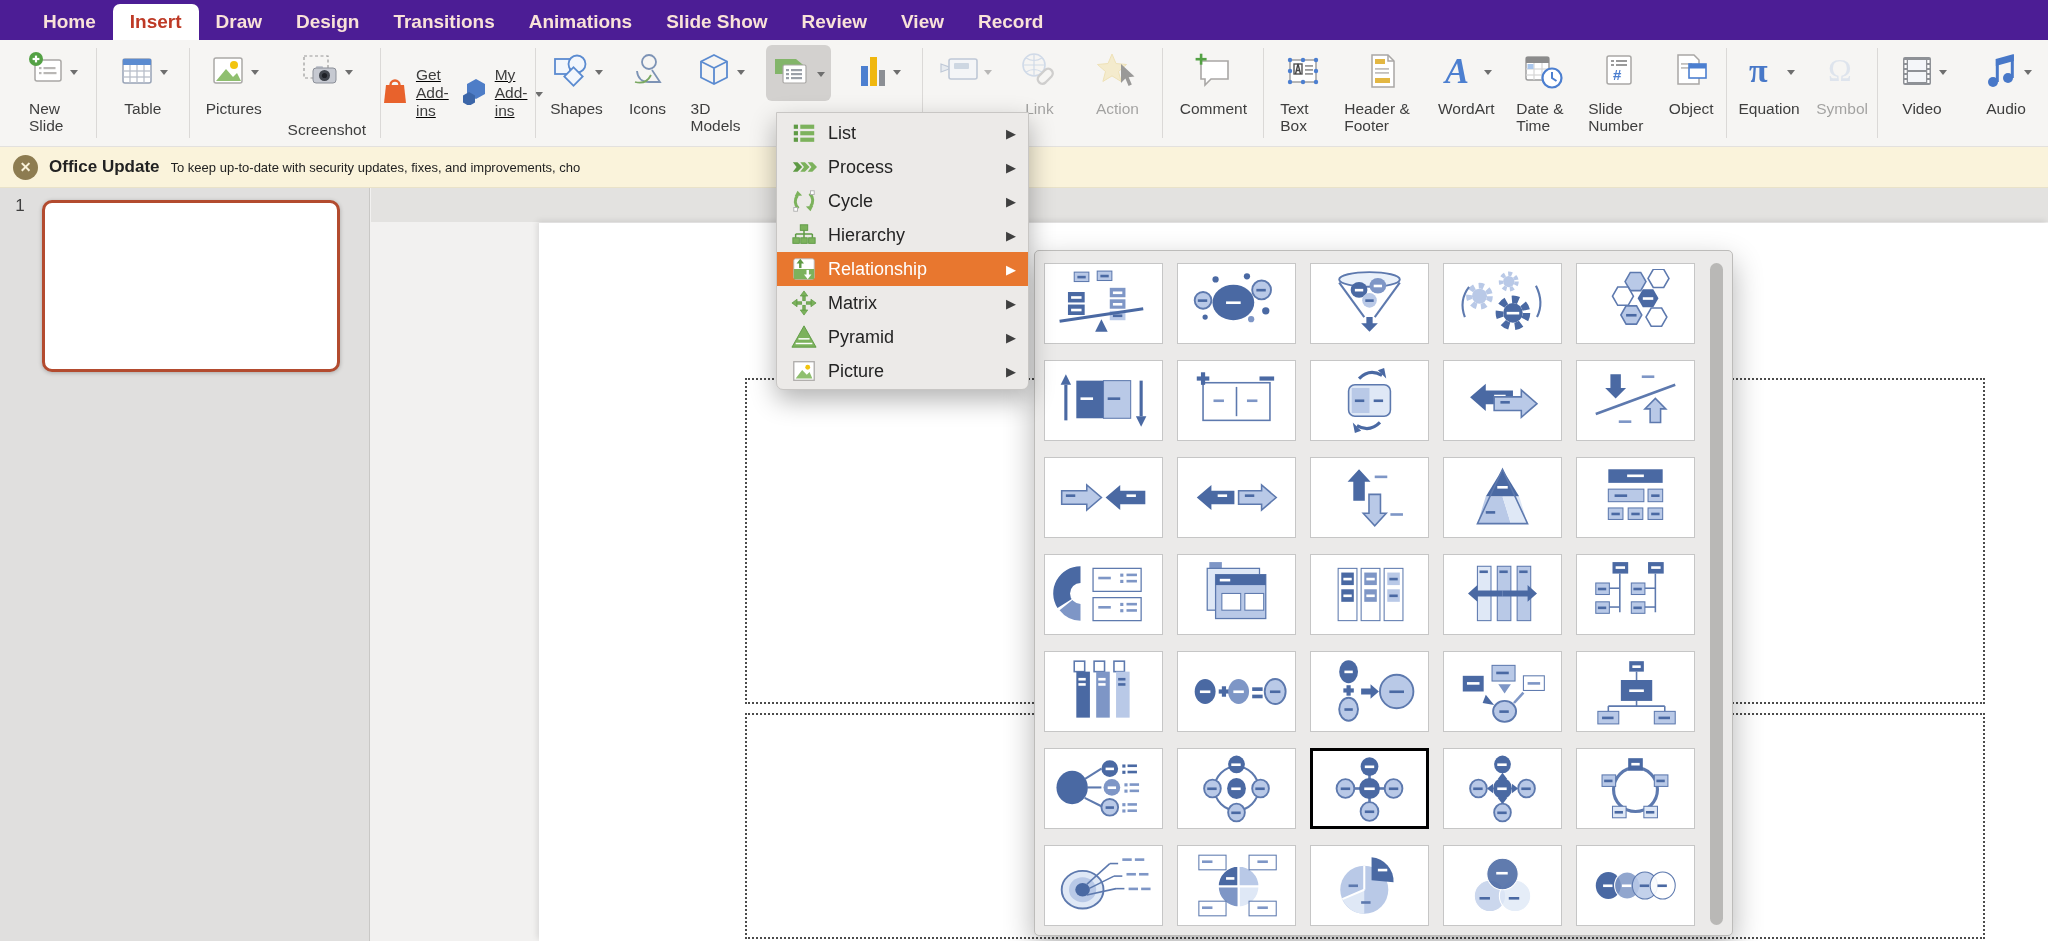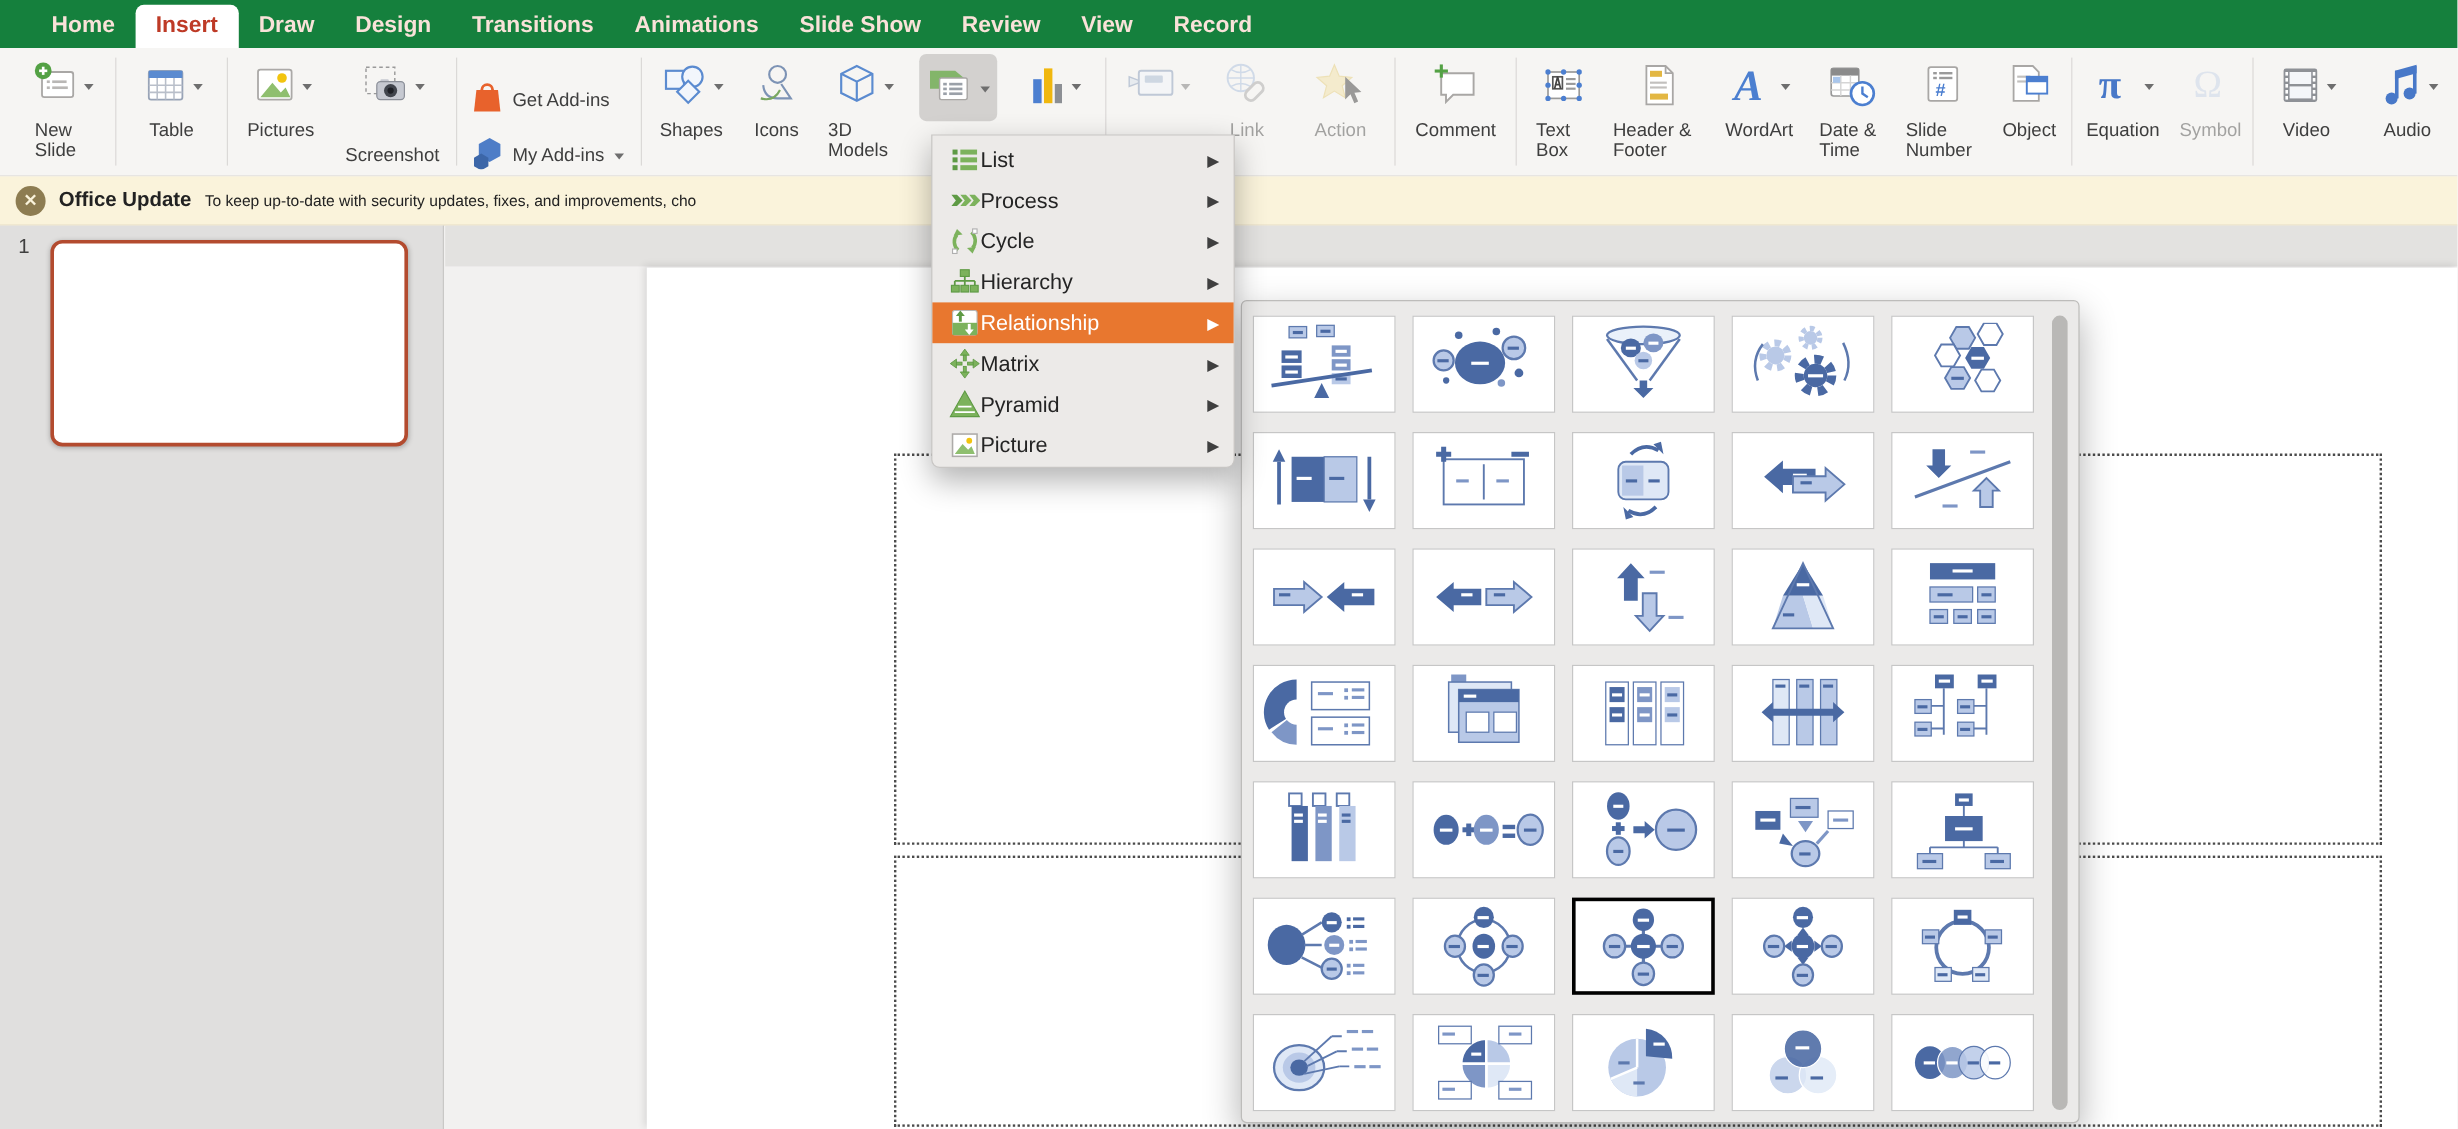--- a/index.html
+++ b/index.html
@@ -1,40 +1,40 @@
 <!DOCTYPE html>
 <html><head>
 <meta charset="utf-8">
 <style>
   html,body{margin:0;padding:0}
   body{width:2048px;height:941px;position:relative;overflow:hidden;
        font-family:"Liberation Sans",sans-serif;background:#F2F1F0;}
 
   
-  .tabbar{position:absolute;left:0;top:0;width:2048px;height:40px;background:#15803d;
+  .tabbar{position:absolute;left:0;top:0;width:2048px;height:40px;background:#4c1d95;
           display:flex;align-items:flex-end;padding-left:26px;box-sizing:border-box;}
   .tab{font-size:19px;font-weight:600;color:#F9E2D9;padding:8px 17px 9px;cursor:default;
        border-radius:7px 7px 0 0;line-height:1;}
   .tab.active{background:#FFFFFF;color:#BE3A26;}
 
   
   .ribbon{position:absolute;left:0;top:40px;width:2048px;height:107px;background:#F6F5F3;
           display:flex;align-items:stretch;padding-left:10px;box-sizing:border-box;
           border-bottom:1px solid #E3E1DE;}
   .rgroup{display:flex;}
   .rsep{width:1px;background:#DBD9D7;margin:8px 2px;}
   .rbtn{display:flex;flex-direction:column;align-items:center;box-sizing:border-box;padding-top:5px;}
   .icon-row{height:52px;display:flex;align-items:center;gap:3px;}
   .icon-row svg{display:block;}
   .pressed-bg{background:#D3D1CF;border-radius:6px;padding:2px 6px;}
   .caret{width:0;height:0;border-left:4.5px solid transparent;border-right:4.5px solid transparent;
          border-top:5px solid #6E6E6E;margin-top:3px;}
   .rlabel{font-size:15.5px;color:#3E3E3E;text-align:left;line-height:1.12;margin-top:3px;}
   .rbtn.disabled{opacity:.45;}
-  .stackgroup{display:flex;flex-direction:column;justify-content:flex-end;gap:12px;width:150px;padding-left:10px;box-sizing:border-box;}
+  .stackgroup{display:flex;flex-direction:row;justify-content:center;gap:12px;width:150px;padding-left:10px;box-sizing:border-box;text-decoration:underline;}
   .stackrow{display:flex;align-items:center;gap:8px;font-size:15.5px;color:#3E3E3E;}
 
   
   .notif{position:absolute;left:0;top:147px;width:2048px;height:41px;background:#FAF3DB;
          display:flex;align-items:center;padding-left:13px;box-sizing:border-box;gap:11px;
          border-bottom:1px solid #E9E2C9;}
   .notif-close{width:25px;height:25px;border-radius:50%;background:#8D7C51;color:#FAF3DB;
                display:flex;align-items:center;justify-content:center;font-size:14px;font-weight:bold;flex:none;}
   .notif-title{font-size:17px;font-weight:bold;color:#222;}
   .notif-msg{font-size:13px;color:#222;white-space:nowrap;overflow:hidden;}
@@ -49,21 +49,21 @@
   .thumb{position:absolute;left:42px;top:200px;width:298px;height:172px;background:#fff;
          border:3px solid #B34B2F;border-radius:10px;box-shadow:0 1px 4px rgba(0,0,0,.25);box-sizing:border-box;}
   .ph{position:absolute;border:2px dotted #4B4B4B;box-sizing:border-box;}
   .ph1{left:745px;top:378px;width:1240px;height:326px;}
   .ph2{left:745px;top:713px;width:1240px;height:226px;}
 
   
   .menu{position:absolute;left:776px;top:112px;width:253px;height:278px;background:#ECEAE8;
         border:1px solid #C8C6C4;border-radius:0 0 7px 7px;box-shadow:0 10px 26px rgba(0,0,0,.30);
         box-sizing:border-box;padding:3px 0;z-index:50;}
-  .mi{height:34px;display:flex;align-items:center;padding:0 12px 0 13px;gap:0;font-size:18px;color:#242424;}
+  .mi{height:34px;display:flex;align-items:center;padding:0 12px 0 13px;gap:11px;font-size:18px;color:#242424;}
   .mi-icon{width:27px;height:27px;flex:none;display:flex;align-items:center;justify-content:center;}
   .mi-label{flex:1;line-height:1;}
   .mi-arrow{font-size:13px;color:#3F3F3F;}
   .mi.hl{background:#E8772F;color:#FFFFFF;}
   .mi.hl .mi-arrow{color:#FFFFFF;}
 
   
   .gallery{position:absolute;left:1034px;top:250px;width:699px;height:686px;background:#EBEAE9;
            border:1px solid #BDBCBA;border-radius:5px;box-shadow:0 12px 30px rgba(0,0,0,.30);
            box-sizing:border-box;z-index:40;}

